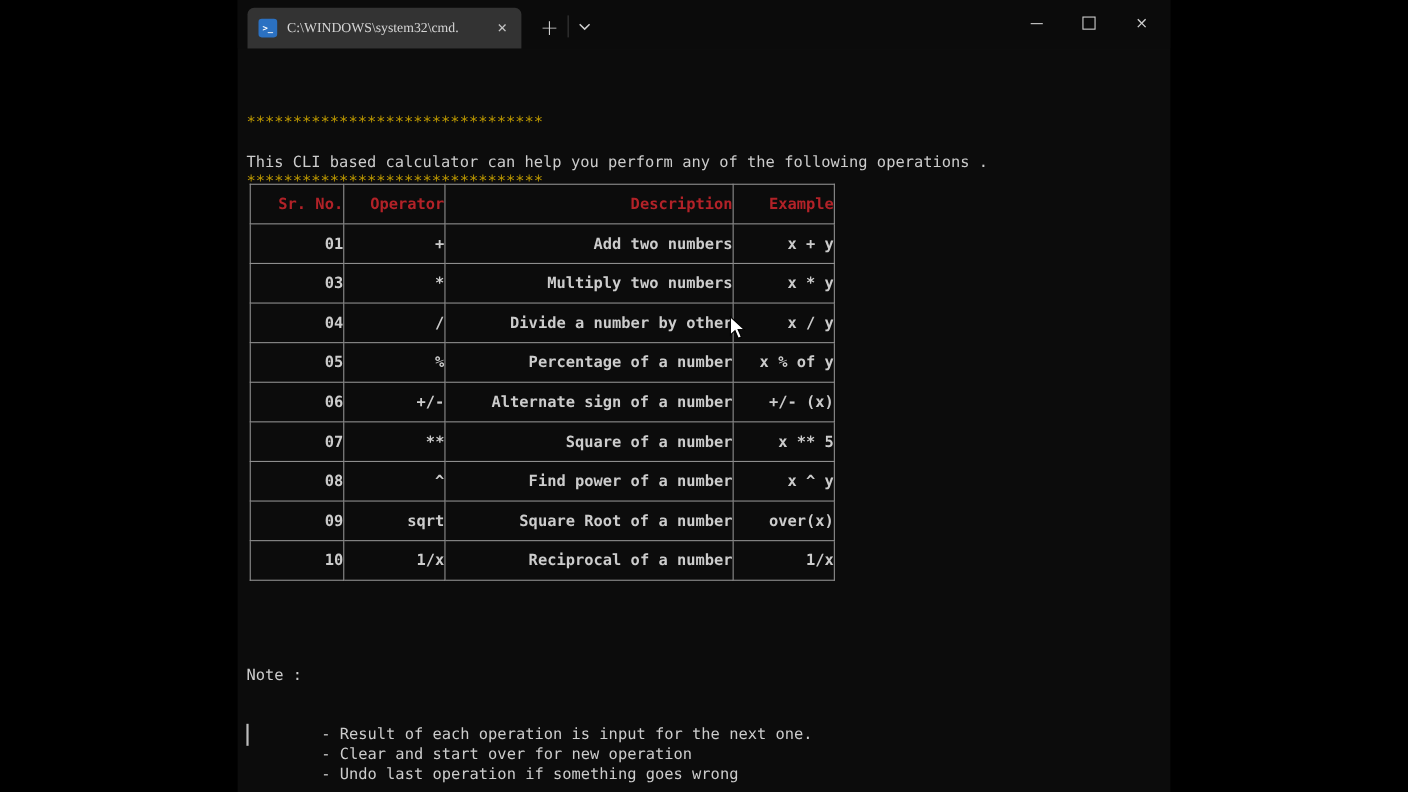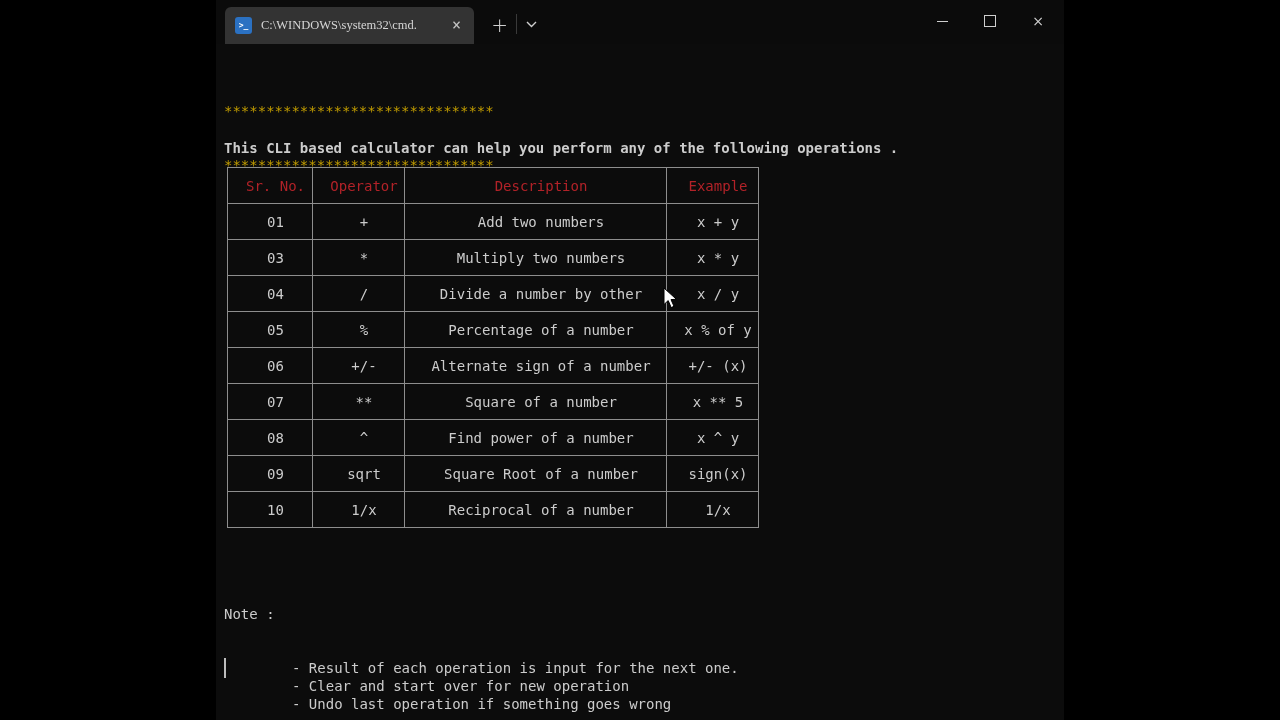--- a/index.html
+++ b/index.html
@@ -29,26 +29,26 @@
   .win-btn{width:48px;height:40px;background:none;border:none;display:flex;align-items:center;
            justify-content:center;color:#cfcfcf;cursor:pointer;}
   .glyph-min{width:11px;height:1px;background:#cfcfcf;}
   .glyph-max{width:10px;height:10px;border:1px solid #cfcfcf;background:none;}
   .glyph-close{font-size:14px;line-height:1;font-family:"DejaVu Sans",sans-serif;}
 
   
   .term-body{position:absolute;left:8px;top:44px;right:0;bottom:0;color:var(--fg,#ccc);
              font-size:14px;line-height:18px;}
   .banner{position:absolute;left:0;top:22px;color:var(--yellow,#c19c00);white-space:pre;}
-  .intro{position:absolute;left:0;top:95px;white-space:pre;font-weight:bold;}
+  .intro{position:absolute;left:0;top:95px;white-space:pre;}
 
   table.ops{position:absolute;left:3px;top:123px;border-collapse:collapse;table-layout:fixed;width:531px;
             font-size:14px;color:var(--fg,#ccc);}
   table.ops td,table.ops th{border:1px solid var(--tbl-border,#8e8e8e);height:35px;padding:0 0 0 11px;
-            text-align:center;vertical-align:middle;font-weight:normal;white-space:nowrap;overflow:hidden;}
+            text-align:right;vertical-align:middle;font-weight:bold;white-space:nowrap;overflow:hidden;}
   table.ops th{color:var(--red,#b22228);}
   .col-sr{width:85px;} .col-op{width:92px;} .col-desc{width:262px;} .col-ex{width:92px;}
 
   .note{position:absolute;left:0;top:525px;white-space:pre;}
   .note-label{margin:0;}
   .note-item{margin:0 0 0 68px;}
 
   .text-cursor{position:absolute;left:0;top:614px;width:2px;height:20px;background:#bdbdbd;}
 
   .mouse-cursor{position:absolute;left:663px;top:287px;width:15px;height:22px;pointer-events:none;}
@@ -148,21 +148,21 @@
             <tr>
               <td>08</td>
               <td>^</td>
               <td>Find power of a number</td>
               <td>x ^ y</td>
             </tr>
             <tr>
               <td>09</td>
               <td>sqrt</td>
               <td>Square Root of a number</td>
-              <td>sign(x)</td>
+              <td>over(x)</td>
             </tr>
             <tr>
               <td>10</td>
               <td>1/x</td>
               <td>Reciprocal of a number</td>
               <td>1/x</td>
             </tr>
           </tbody>
       </table>
 

